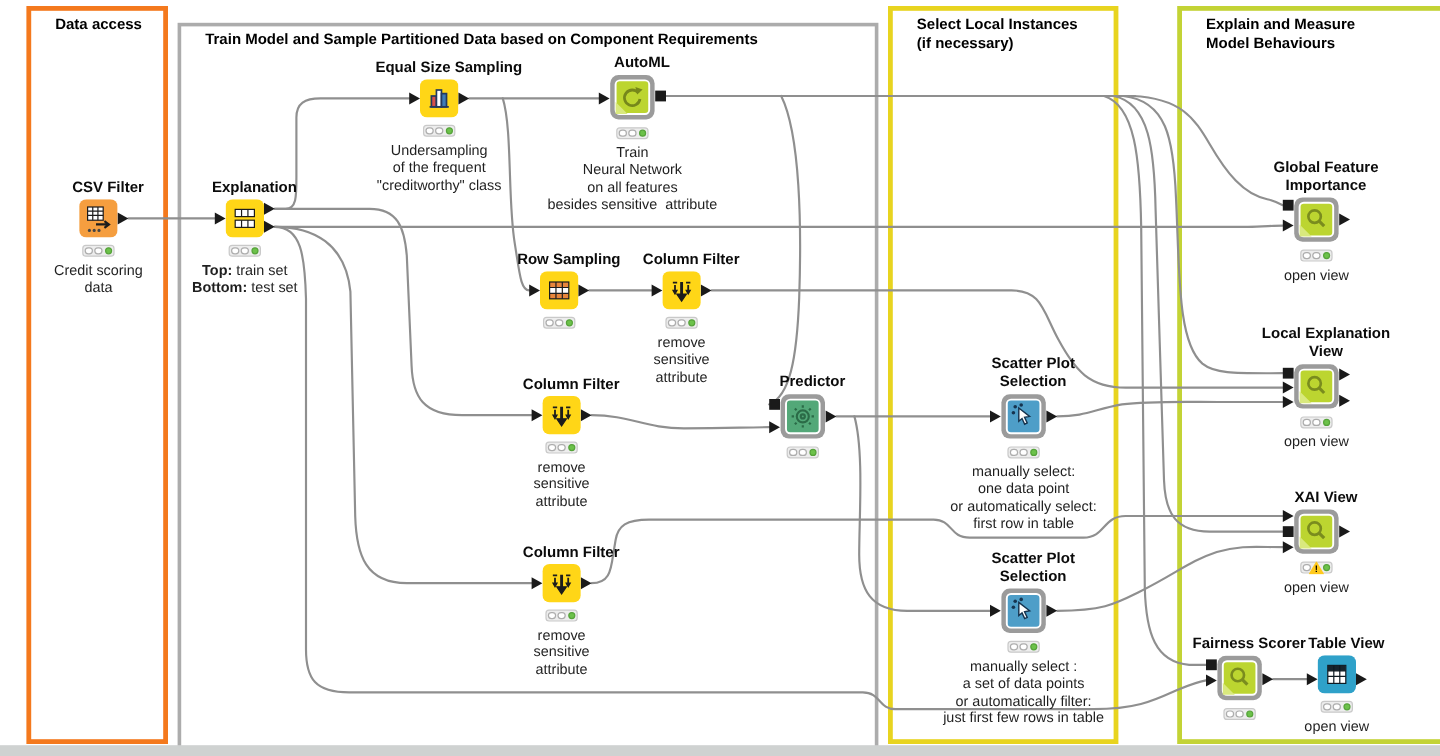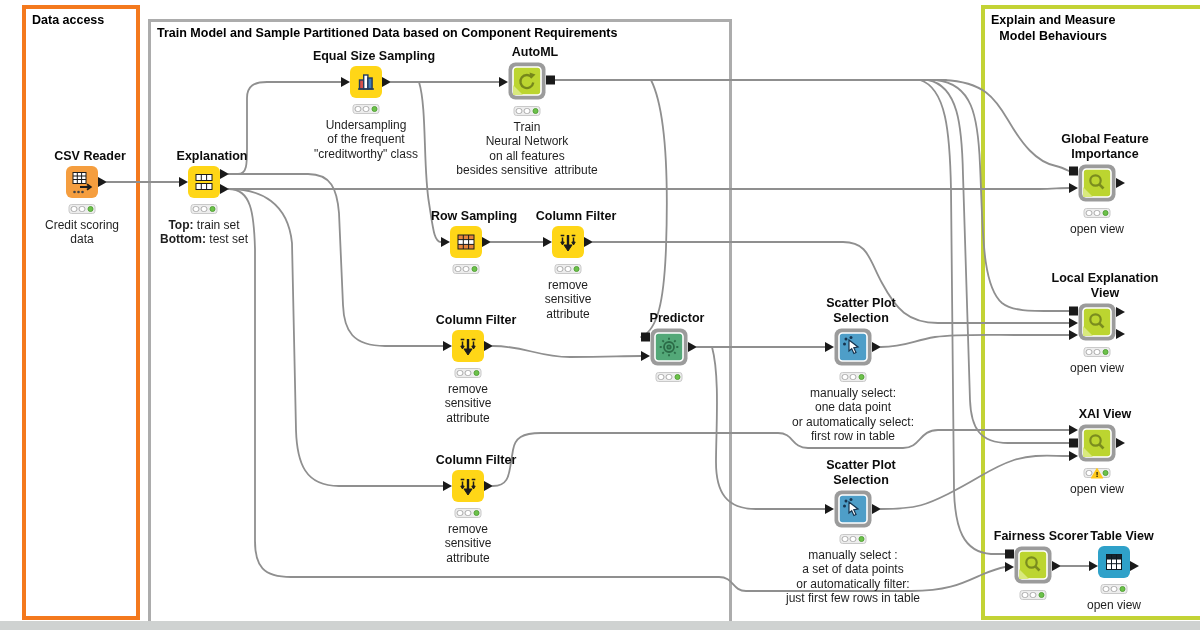--- a/index.html
+++ b/index.html
@@ -1,20 +1,20 @@
 <!DOCTYPE html>
 <html style="--ann-orange: #F4791D; --ann-gray: #ACACAC; --ann-yellow: #E8D41F; --ann-green: #C3D335; --node-yellow: #FFD617; --node-orange: #F59E3F; --node-lime: #BCD530; --node-green: #53A878; --node-blue: #4E9EC8; --node-teal: #2FA1C9; --component-gray: #9B9B9B; --wire: #8F8F8F; --traffic-green: #6CC24A;"><head>
 <meta charset="utf-8">
 <style>
   html,body{margin:0;padding:0;background:#fff;}
   #canvas{position:relative;width:1200px;height:630px;overflow:hidden;background:#fff;
           font-family:"Liberation Sans",sans-serif;}
   .ann{position:absolute;box-sizing:border-box;}
   .ann-title{font-weight:700;font-size:12.5px;line-height:1.3;color:#000;
-             padding:3px 6px;white-space:pre-line;width:max-content;max-width:100%;text-align:center;}
+             padding:3px 20px;white-space:pre-line;width:max-content;max-width:100%;}
   #ann-data-access{left:22px;top:5px;width:118px;height:615px;border:4px solid var(--ann-orange);}
   #ann-train{left:148px;top:5px;width:584px;height:615px;border:3px solid var(--ann-gray);margin-top:14px;}
   #ann-select{left:740px;top:5px;width:192px;height:615px;border:4px solid var(--ann-yellow);}
   #ann-explain{left:938px;top:5px;width:259px;height:615px;border:4px solid var(--ann-green);margin-left:43px;}
   #bottom-strip{position:absolute;left:0;top:621px;width:1200px;height:9px;background:#CFD2D1;}
   .layer{position:absolute;left:0;top:0;}
   .wire{stroke:var(--wire);stroke-width:1.8;fill:none;stroke-linecap:round;}
   .port{fill:#1a1a1a;}
   .node{position:absolute;}
   .nlabel{position:absolute;bottom:calc(100% + 3px);left:50%;transform:translateX(-50%);
@@ -42,20 +42,24 @@
 </head>
 <body>
 
 <div id="canvas">
 
   <div class="ann" id="ann-data-access">
     <div class="ann-title">Data access</div>
   </div>
   <div class="ann" id="ann-train">
     <div class="ann-title">Train Model and Sample Partitioned Data based on Component Requirements</div>
+  </div>
+  <div class="ann" id="ann-select">
+    <div class="ann-title">Select Local Instances
+(if necessary)</div>
   </div>
   <div class="ann" id="ann-explain">
     <div class="ann-title">Explain and Measure
 Model Behaviours</div>
   </div>
   <div id="bottom-strip"></div>
 
   <svg class="layer" width="1200" height="630" viewBox="0 0 1200 630">
     <g>
       <path class="wire" d="M107,182 H179"></path>
@@ -120,21 +124,21 @@
       <polygon class="port" points="1116,438 1125,443 1116,448"></polygon>
       <rect class="port" x="1005" y="549.5" width="9" height="9"></rect>
       <polygon class="port" points="1005,562 1014,567 1005,572"></polygon>
       <polygon class="port" points="1052,561 1061,566 1052,571"></polygon>
       <polygon class="port" points="1089,561 1098,566 1089,571"></polygon>
       <polygon class="port" points="1130,561 1139,566 1130,571"></polygon>
     </g>
   </svg>
 
   <div class="node" style="left:66px;top:166px;width:32px;height:32px">
-    <div class="nlabel">CSV Reader</div>
+    <div class="nlabel">CSV Filter</div>
     <svg width="32" height="32">
       <rect class="f-orange" width="32" height="32" rx="6"></rect>
       <rect x="7" y="6.5" width="13" height="11" fill="#fff" stroke="#1c1c1c"></rect>
       <path d="M7 10 H20 M7 13.5 H20 M11.3 6.5 V17.5 M15.6 6.5 V17.5" stroke="#1c1c1c" fill="none"></path>
       <path d="M14 21 H23.5 M21 18.2 L24.8 21 L21 23.8" stroke="#1c1c1c" stroke-width="1.8" fill="none"></path>
       <circle cx="8.5" cy="26" r="1.3" fill="#444"></circle>
         <circle cx="12.5" cy="26" r="1.3" fill="#444"></circle>
         <circle cx="16.5" cy="26" r="1.3" fill="#444"></circle>
     </svg>
     <div class="traffic">

